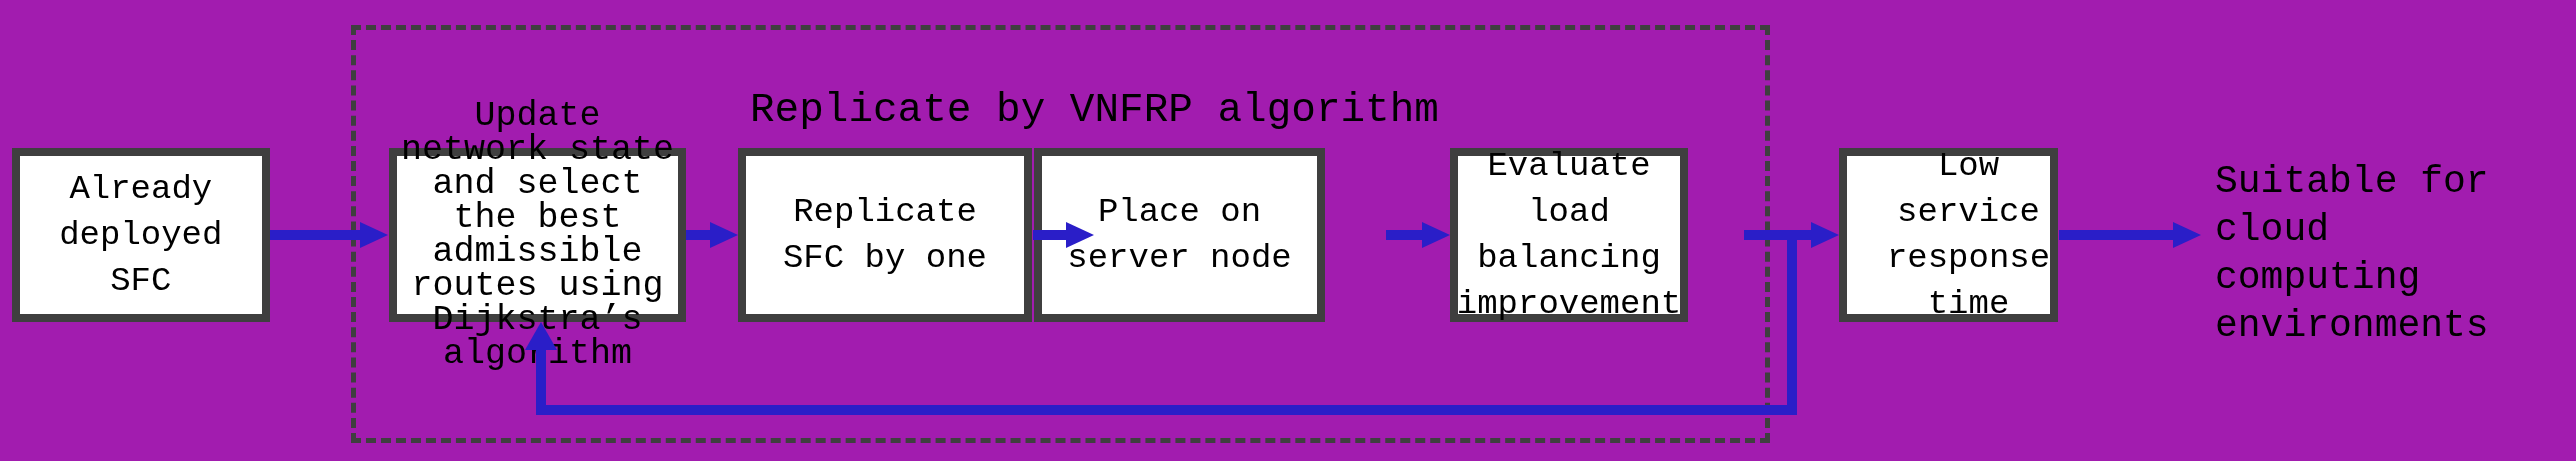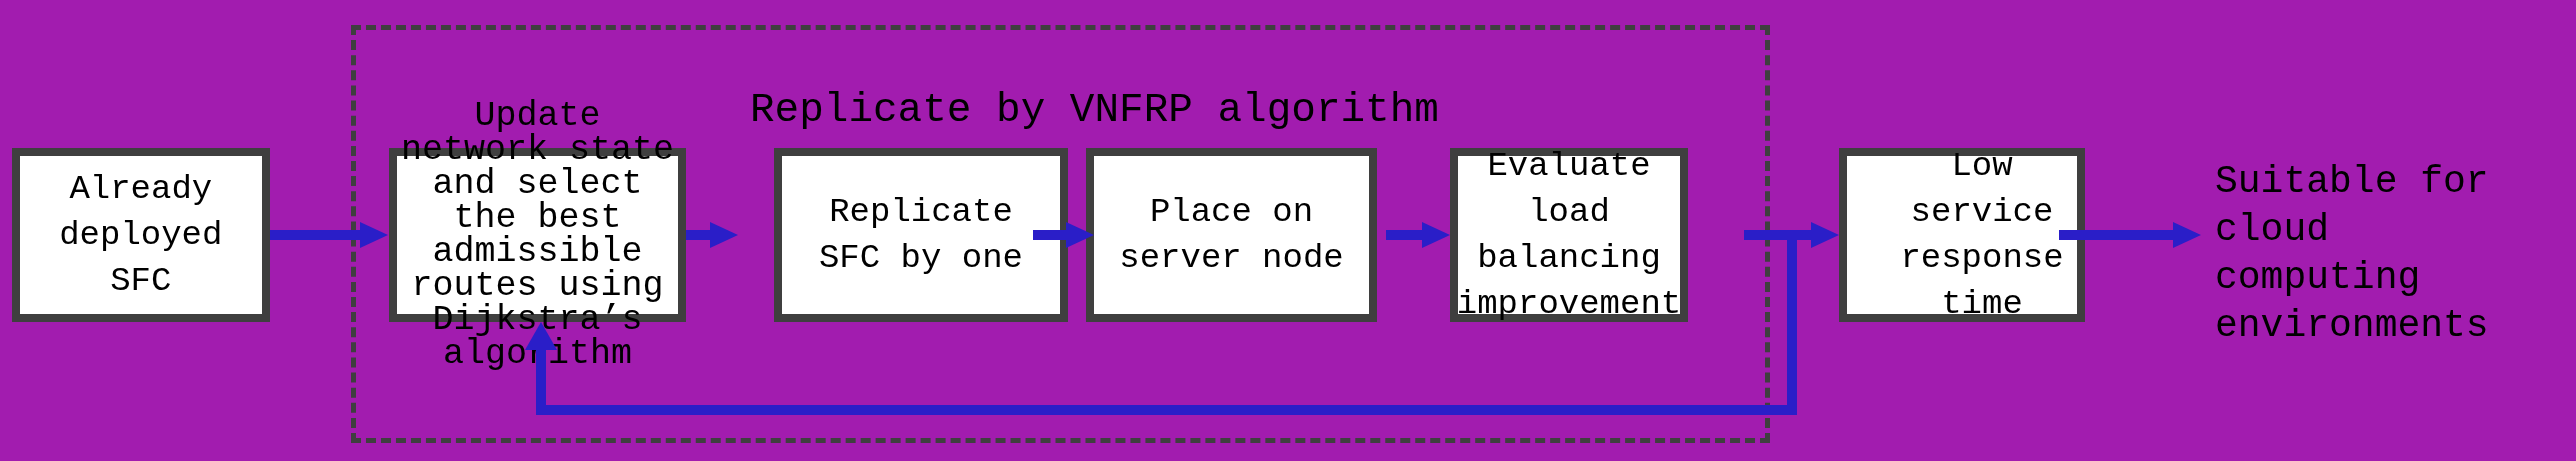--- a/index.html
+++ b/index.html
@@ -54,24 +54,24 @@
     z-index: 2;
   }
   .node .label {
     white-space: pre-line;
     font-size: 34px;
     line-height: 46px;
   }
   #node-a { left: 11.8px;   width: 258px; }
   #node-b { left: 389px;  width: 297px; }
   #node-b .label { font-size: 35px; line-height: 34px; }
-  #node-c { left: 738px; width: 294px; margin-left: 36px; }
-  #node-d { left: 1086px; width: 291px; }
+  #node-c { left: 738px; width: 294px; }
+  #node-d { left: 1034px; width: 291px; }
   #node-e { left: 1450px; width: 238px; }
-  #node-f { left: 1839px; width: 246px; padding-left: 40px; }
+  #node-f { left: 1839px; width: 219px; padding-left: 40px; }
   
   .outcome-text {
     position: absolute;
     left: 2215px;
     top: 158px;
     width: 343px;
     text-align: left;
     font-size: 38px;
     line-height: 48px;
     white-space: pre-line;

